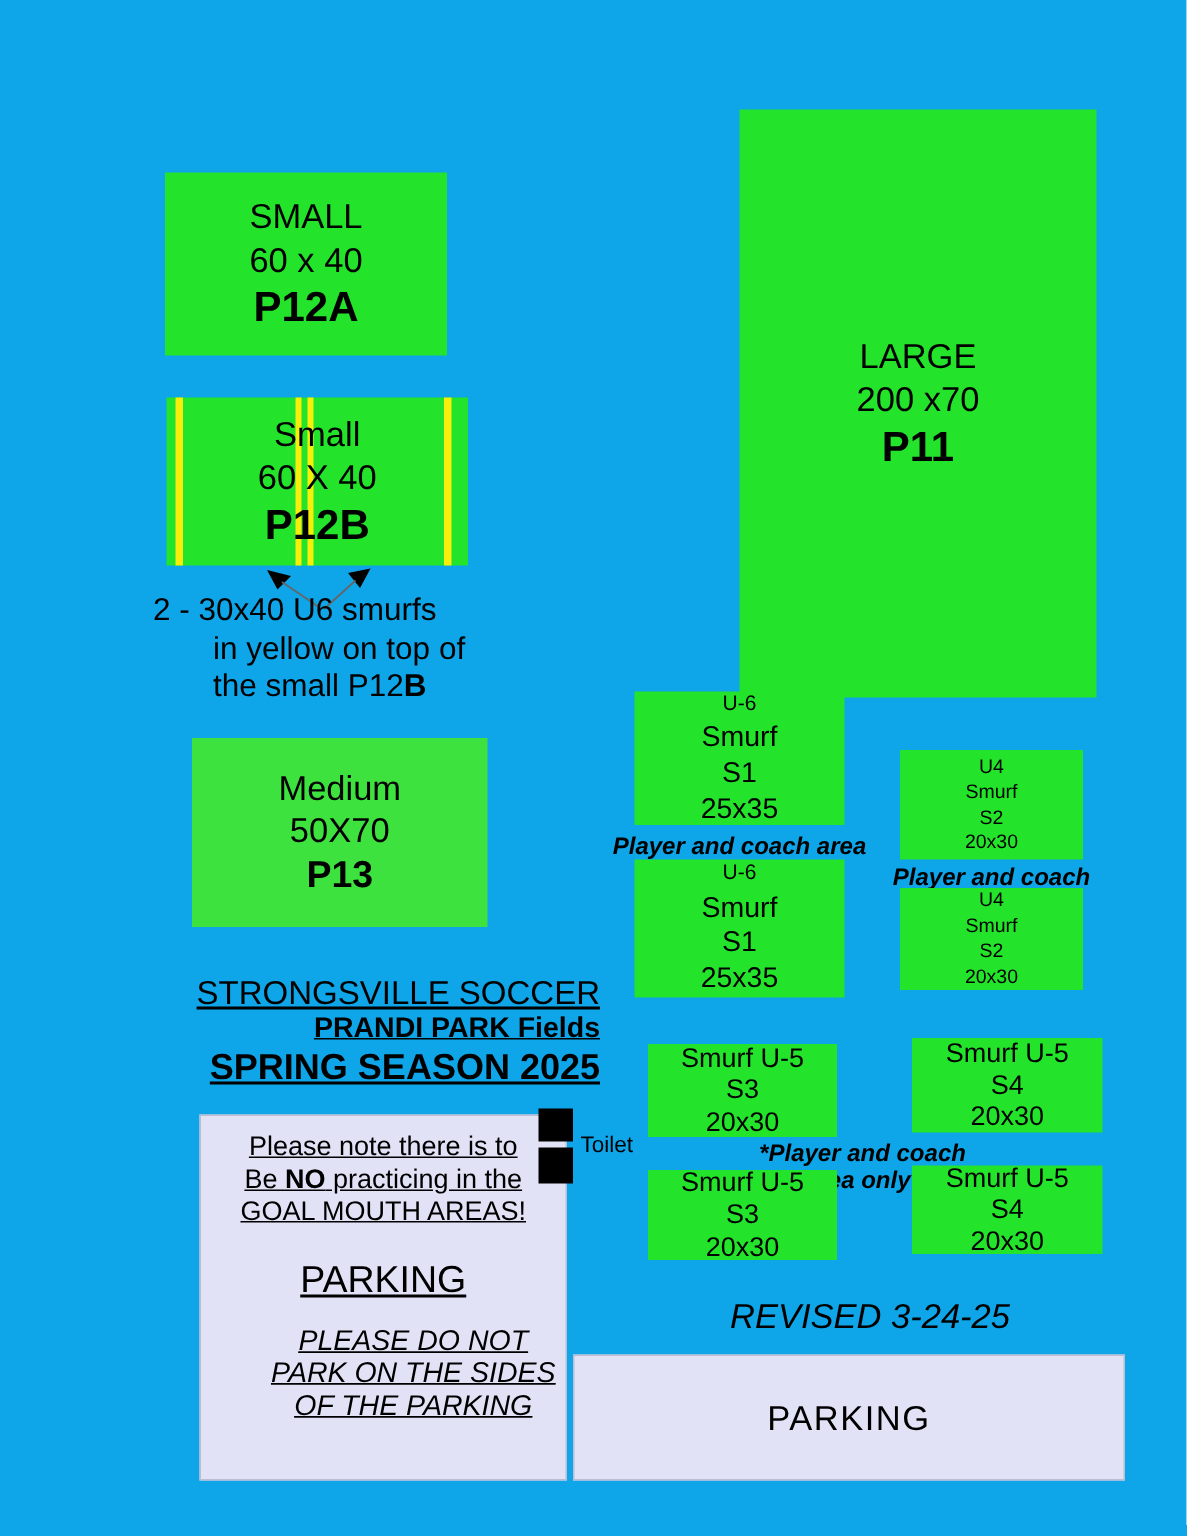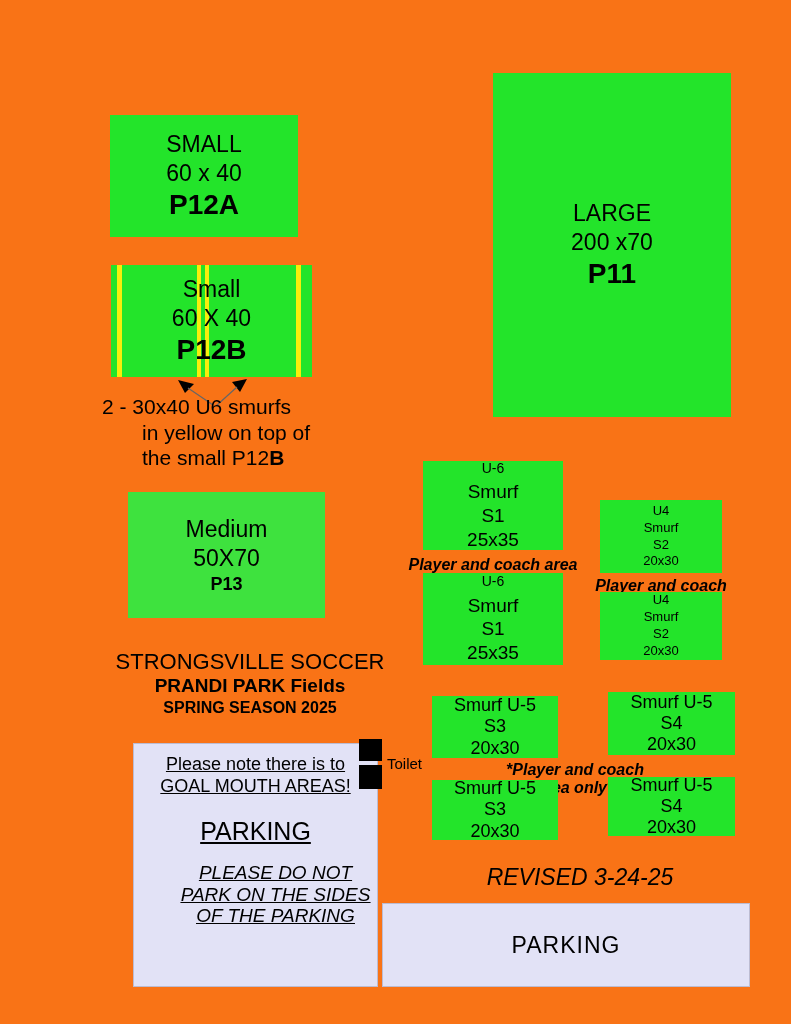--- a/index.html
+++ b/index.html
@@ -1,49 +1,49 @@
 <!DOCTYPE html>
 <html><head>
 <meta charset="utf-8">
 <style>
   html,body { margin:0; padding:0; background:#fff; }
   #canvas {
-    position:relative; width:791px; height:1024px; background:#f97316;
+    position:relative; width:791px; height:1024px; background:#0ea5e9;
     font-family:"Liberation Sans","DejaVu Sans",sans-serif; color:#000;
     overflow:hidden;
   }
   .abs { position:absolute; }
   .field {
     position:absolute; display:flex; flex-direction:column;
     align-items:center; justify-content:center; text-align:center;
     line-height:1.25;
   }
   .green { background:var(--green,#23E42A); }
   .green-med { background:var(--green-med,#3EE23E); }
   .stripe { position:absolute; top:0; bottom:0; background:var(--yellow,#F8EE0B); }
   .ftxt { position:relative; z-index:2; }
   .fz23 { font-size:23px; }
   .fz28b { font-size:28px; font-weight:bold; }
-  .fz25b { font-size:18px; font-weight:bold; }
+  .fz25b { font-size:25px; font-weight:bold; }
   .s1 .age { font-size:14px; margin-bottom:3px; }
   .s1 .ln { font-size:19px; }
   .s2 .ln { font-size:13px; line-height:1.3; }
   .s34 .ln { font-size:18px; line-height:1.18; }
   .pc {
     position:absolute; font-style:italic; font-weight:bold; font-size:16px;
     text-align:center;
   }
   .smurf-note { position:absolute; left:102px; top:394px; width:260px;
     font-size:21px; line-height:1.22; }
   .smurf-note .indent { padding-left:40px; }
   .title-block { position:absolute; left:100px; top:649px; width:300px;
-    text-align:center; line-height:1.2; }
+    text-align:right; line-height:1.2;text-decoration:underline; }
   .title-block .t1 { font-size:22px; }
   .title-block .t2 { font-size:19px; font-weight:bold; }
-  .title-block .t3 { font-size:16px; font-weight:bold; }
+  .title-block .t3 { font-size:24px; font-weight:bold; }
   .note-box {
     position:absolute; left:133px; top:743px; width:245px; height:244px;
     background:var(--lavender,#E2E2F6); border:1px solid var(--lavender-border,#bcbcd2);
     box-sizing:border-box; text-align:center;text-decoration:underline;
   }
   .nb-para { margin-top:10px; font-size:18px; line-height:1.2; }
   .nb-parking { margin-top:20px; font-size:25px; }
   .nb-warn { margin-top:16px; font-size:19px; font-style:italic; line-height:1.13; }
   .nb-warn div { text-decoration:underline;padding-left:40px; }
   .toilet-sq { position:absolute; left:359px; width:23px; background:#000; }
@@ -61,21 +61,21 @@
 <body>
 
 <div id="canvas" style="--green: #23E42A; --green-med: #3EE23E; --yellow: #F8EE0B; --lavender: #E2E2F6; --lavender-border: #BCBCD2;">
 
   <div class="field green" style="left:110px;top:115px;width:188px;height:122px">
     <div class="fz23">SMALL</div>
     <div class="fz23">60 x 40</div>
     <div class="fz28b">P12A</div>
   </div>
 
-  <div class="field green" style="left:493px;top:73px;width:238px;height:344px">
+  <div class="field green" style="left:493px;top:73px;width:238px;height:392px">
     <div class="fz23">LARGE</div>
     <div class="fz23">200 x70</div>
     <div class="fz28b">P11</div>
   </div>
 
   <div class="field green" style="left:111px;top:265px;width:201px;height:112px">
     <div class="stripe" style="left:6px;width:5px"></div>
     <div class="stripe" style="left:86px;width:4px"></div>
     <div class="stripe" style="left:94px;width:4px"></div>
     <div class="stripe" style="left:185px;width:5px"></div>
@@ -159,20 +159,21 @@
   </div>
   <div class="field green s34" style="left:608px;top:777px;width:127px;height:59px">
     <div class="ln">Smurf U-5</div>
     <div class="ln">S4</div>
     <div class="ln">20x30</div>
   </div>
 
   <div class="note-box">
     <div class="nb-para">
       <div>Please note there is to</div>
+      <div><span>Be </span><b>NO</b><span> practicing in the</span></div>
       <div>GOAL MOUTH AREAS!</div>
     </div>
     <div class="nb-parking">PARKING</div>
     <div class="nb-warn">
       <div>PLEASE DO NOT</div>
       <div>PARK ON THE SIDES</div>
       <div>OF THE PARKING</div>
     </div>
   </div>
 

